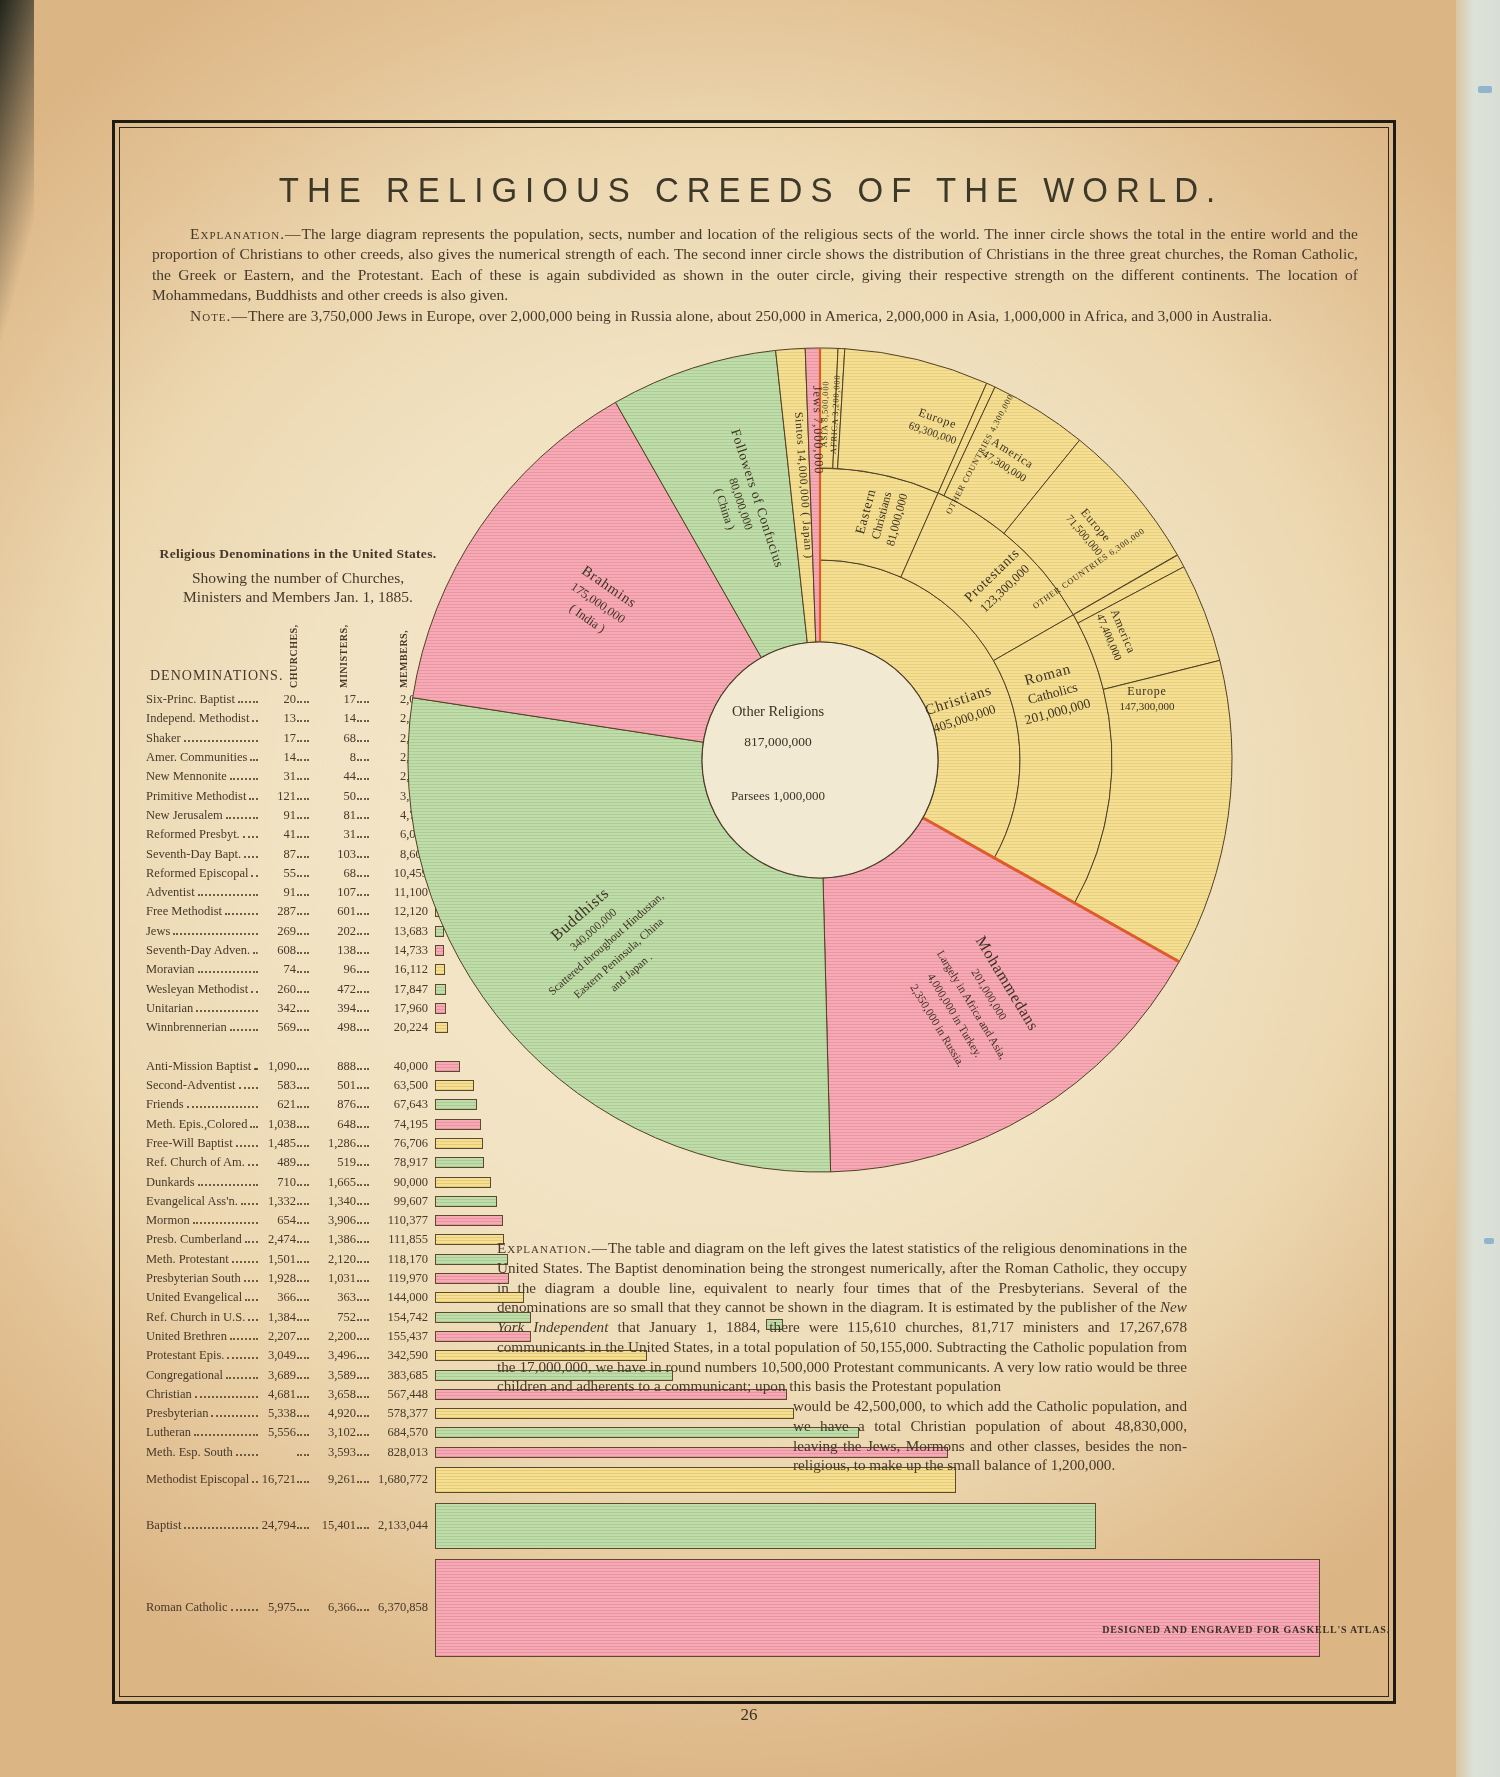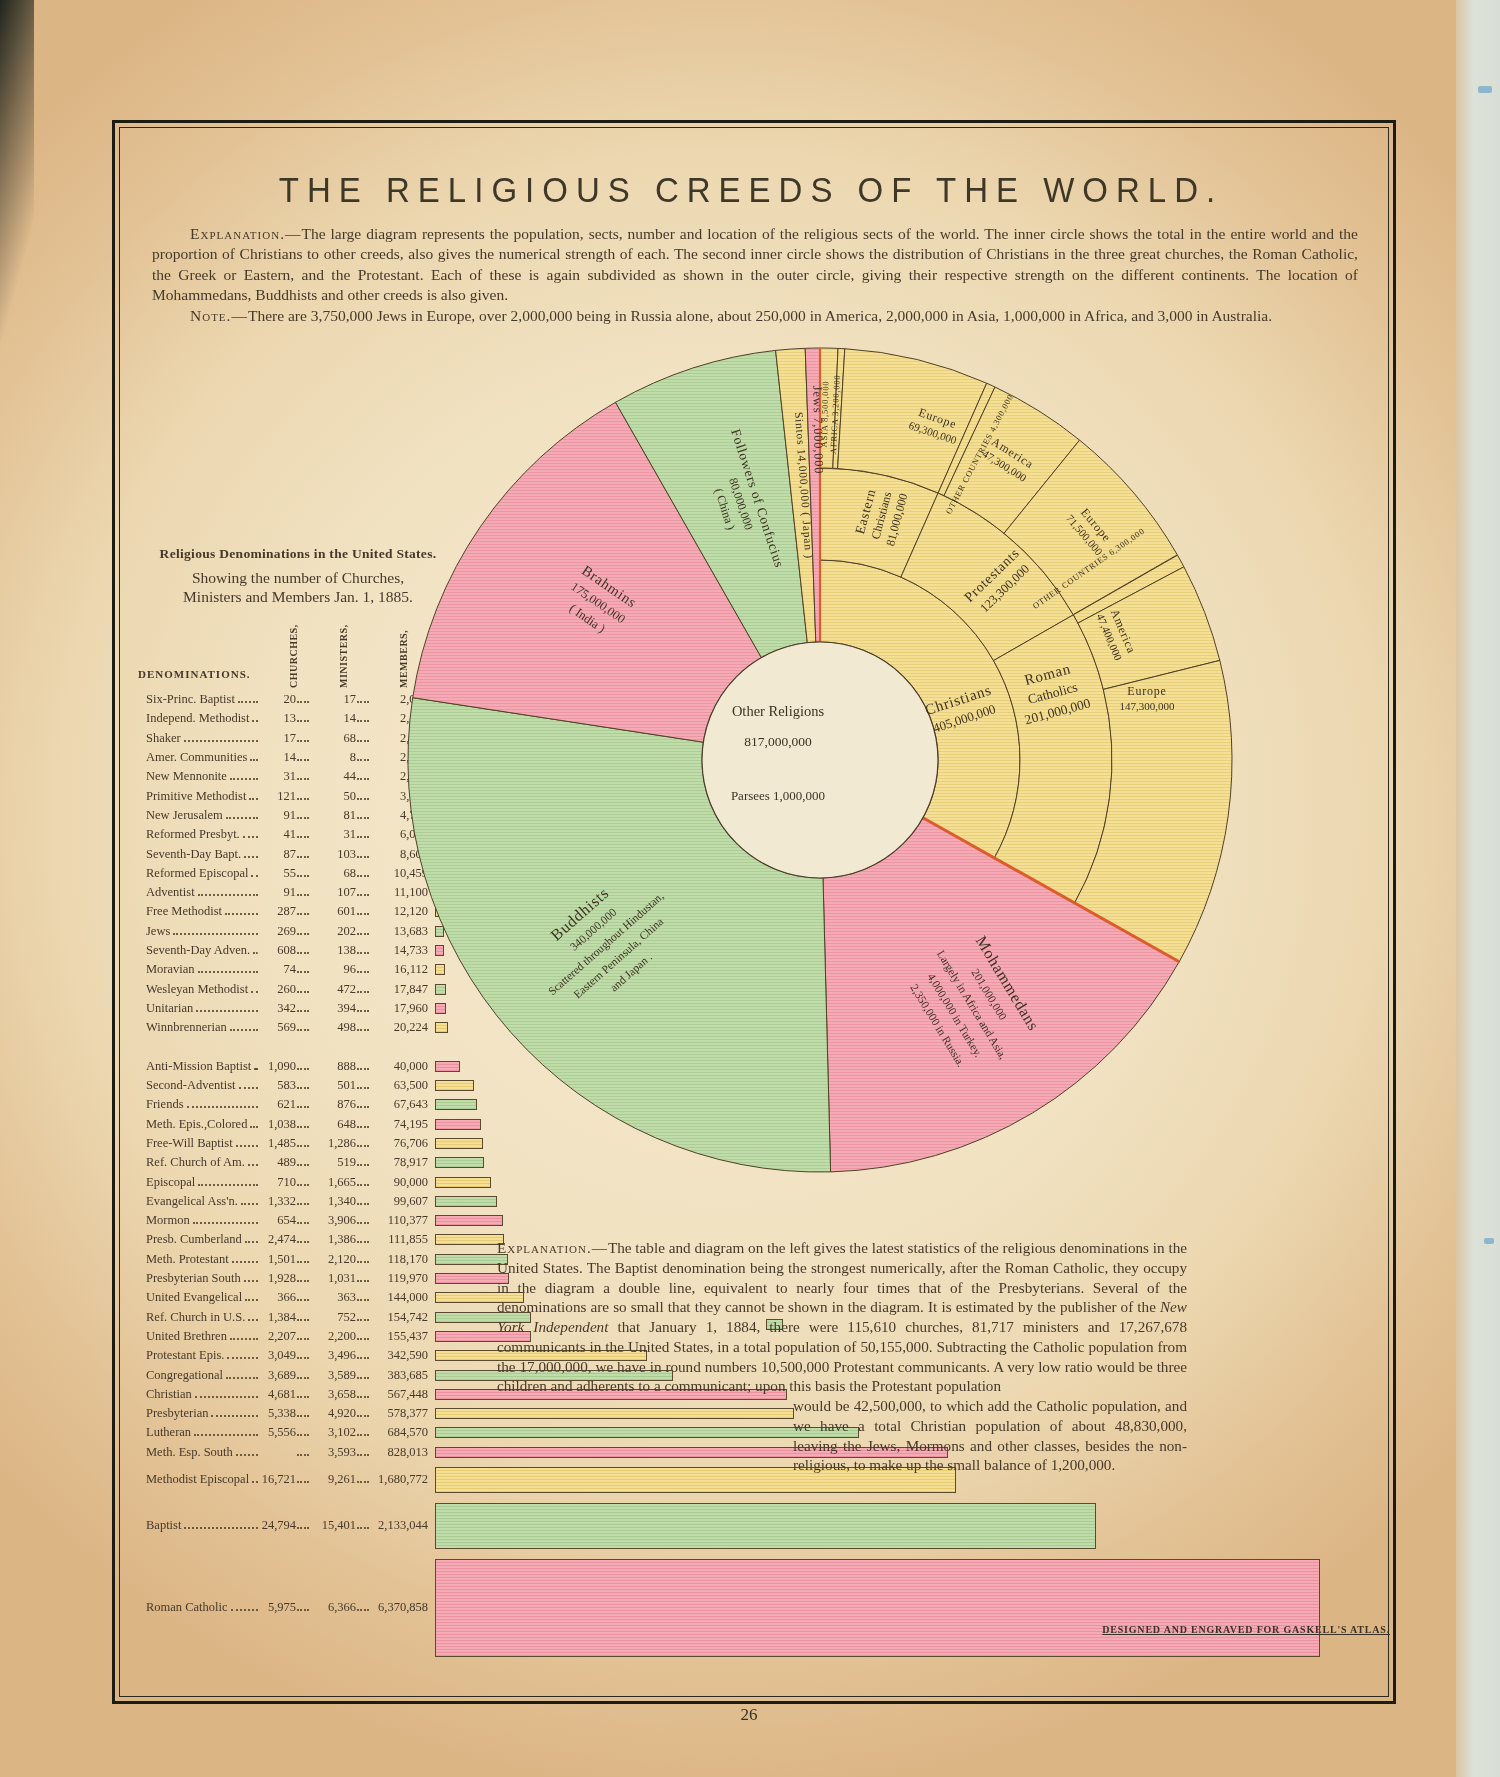--- a/index.html
+++ b/index.html
@@ -14,41 +14,41 @@
   .frame-inner{position:absolute;left:4px;top:4px;right:4px;bottom:4px;border:1px solid #2c2a1e;}
   .page-title{position:absolute;left:112px;top:172px;width:1278px;text-align:center;
     font-family:"Liberation Sans", sans-serif;font-size:33px;letter-spacing:8px;color:#3e3829;
     font-weight:500;transform:scaleY(1.04);}
   .expl-top{position:absolute;left:152px;top:224px;width:1206px;font-size:15.5px;line-height:1.32;text-align:justify;}
   .expl-top p{margin:0;text-indent:38px;}
   .lead-caps{font-variant:small-caps;letter-spacing:1px;}
   .us-head{position:absolute;left:140px;top:546px;width:316px;text-align:center;}
   .us-title{font-size:13.5px;font-weight:bold;letter-spacing:.3px;margin-bottom:6px;}
   .us-sub{font-size:15.5px;line-height:1.25;}
-  .denom-label{position:absolute;left:138px;top:668px;font-size:11px;font-weight:bold;letter-spacing:1px;}
+  .denom-label{position:absolute;left:150px;top:668px;font-size:14px;font-weight:normal;letter-spacing:1px;}
   .colhead{position:absolute;font-size:10px;font-weight:bold;letter-spacing:.5px;white-space:nowrap;
     transform:rotate(-90deg);transform-origin:0 0;}
   .rows-wrap{position:absolute;left:146px;top:690px;width:1250px;}
   .trow{display:flex;align-items:center;}
   .tleft{flex:0 0 282px;display:flex;align-items:baseline;}
   .tname{flex:0 0 auto;font-size:12.5px;white-space:nowrap;padding-right:3px;}
   .lead-dots,.mid-dots{border-bottom:2px dotted rgba(86,72,47,.85);height:9px;}
   .lead-dots{flex:1 1 4px;min-width:2px;}
   .mid-dots{flex:0 0 12px;margin:0 1px;}
   .num{font-size:12.5px;text-align:right;white-space:nowrap;}
   .nc{flex:0 0 38px;} .nm{flex:0 0 46px;} .nb{flex:0 0 58px;}
   .bar{margin-left:7px;flex:0 0 auto;border:1px solid #5c4a2f;box-sizing:border-box;}
   .bar-p{background:repeating-linear-gradient(180deg,#f5abb5 0 2px,#eb91a0 2px 3px);}
   .bar-y{background:repeating-linear-gradient(180deg,#f4df95 0 2px,#e6cb72 2px 3px);}
   .bar-g{background:repeating-linear-gradient(180deg,#c1dcab 0 2px,#a8cc92 2px 3px);}
   svg.world{position:absolute;left:0;top:0;pointer-events:none;}
   svg.world text{font-family:"Liberation Serif", serif;fill:#3d3222;}
   .expl-bottom{position:absolute;left:497px;top:1238px;width:690px;font-size:15.2px;line-height:1.3;text-align:justify;}
   .expl-bottom .part-b{margin-left:296px;width:394px;}
-  .credit{position:absolute;top:1624px;right:110px;font-size:10px;font-weight:bold;letter-spacing:.8px;color:#3a3126;text-decoration:underline;}
+  .credit{position:absolute;top:1624px;right:110px;font-size:10px;font-weight:bold;letter-spacing:.8px;color:#3a3126;}
   .pageno{position:absolute;left:659px;top:1705px;width:180px;text-align:center;font-size:17px;color:#3a3126;}
 </style>
 </head>
 <body>
 
 <div class="sheet">
   <div class="scan-strip"></div>
   <div class="scan-mark" style="right:8px;top:86px;width:14px;height:7px;"></div>
   <div class="scan-mark" style="right:6px;top:1238px;width:10px;height:6px;"></div>
   <div class="corner-shadow"></div>
@@ -373,21 +373,21 @@
           <span class="num nc">489</span>
           <span class="mid-dots"></span>
           <span class="num nm">519</span>
           <span class="mid-dots"></span>
           <span class="num nb">78,917</span>
         </div>
         <div class="bar bar-g" style="width: 48.9px; height: 11px;"></div>
       </div>
       <div class="trow" style="height: 19.3px;">
         <div class="tleft">
-          <span class="tname">Episcopal</span>
+          <span class="tname">Dunkards</span>
           <span class="lead-dots"></span>
           <span class="num nc">710</span>
           <span class="mid-dots"></span>
           <span class="num nm">1,665</span>
           <span class="mid-dots"></span>
           <span class="num nb">90,000</span>
         </div>
         <div class="bar bar-y" style="width: 55.8px; height: 11px;"></div>
       </div>
       <div class="trow" style="height: 19.3px;">

